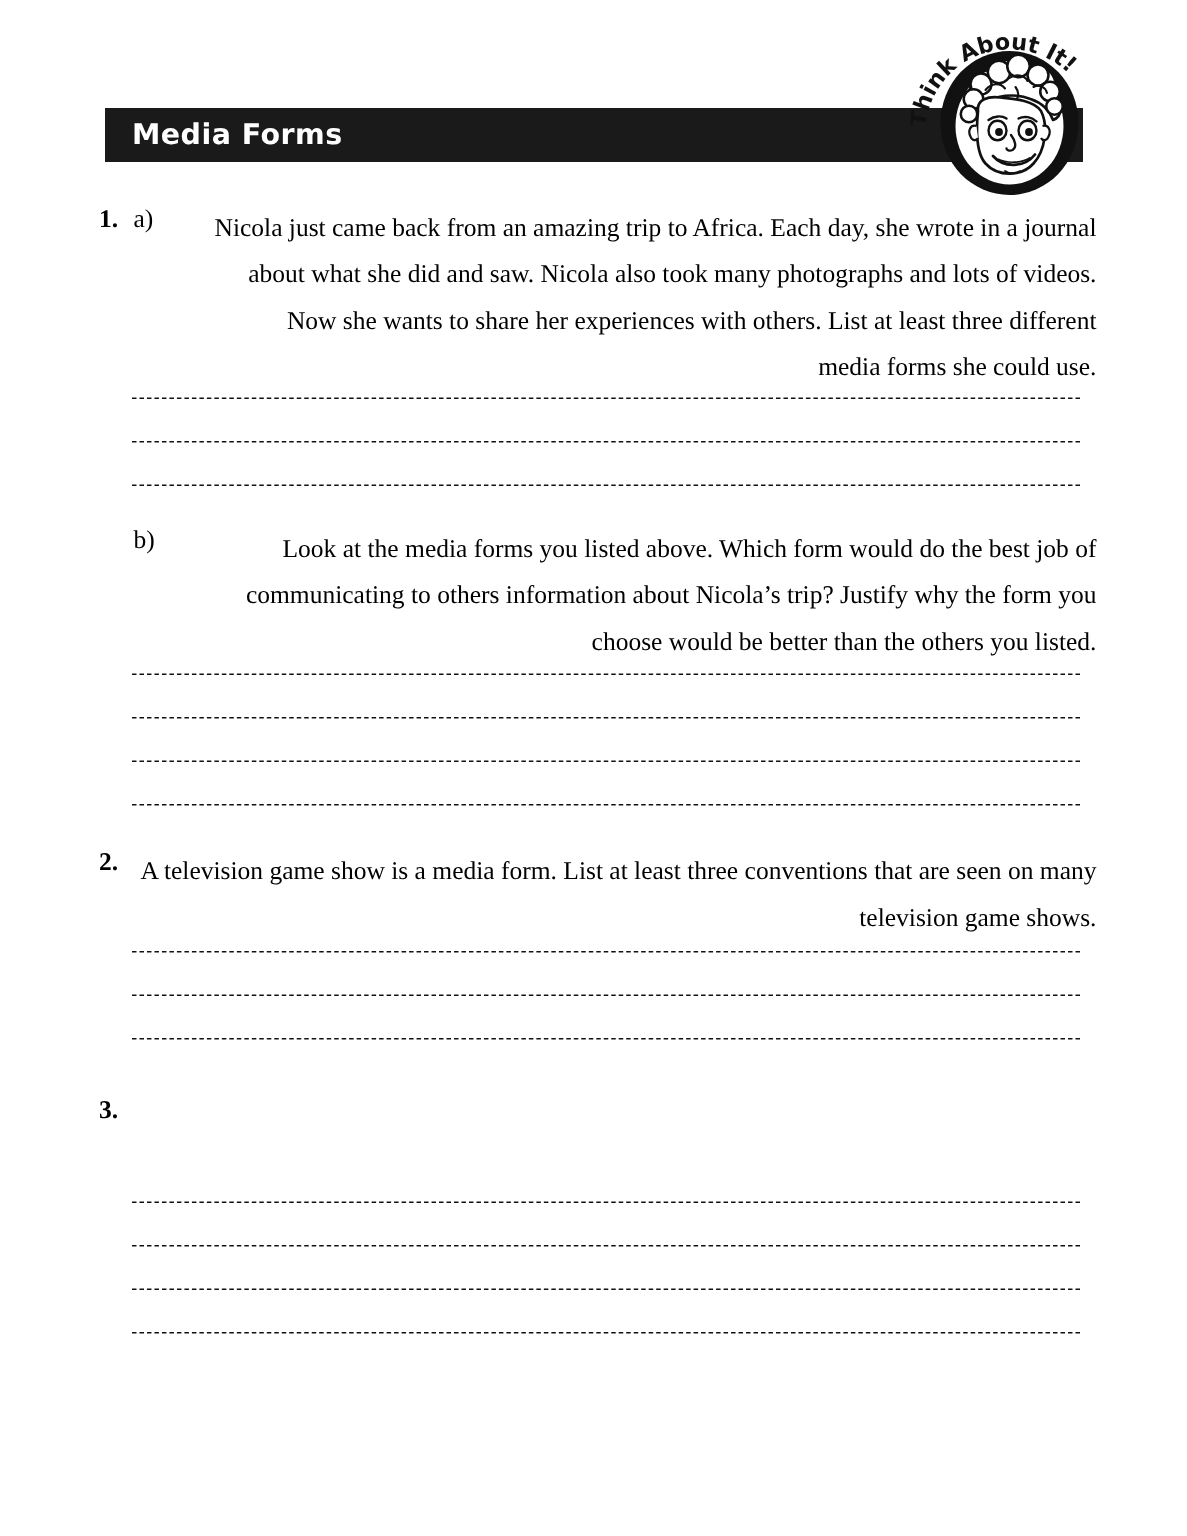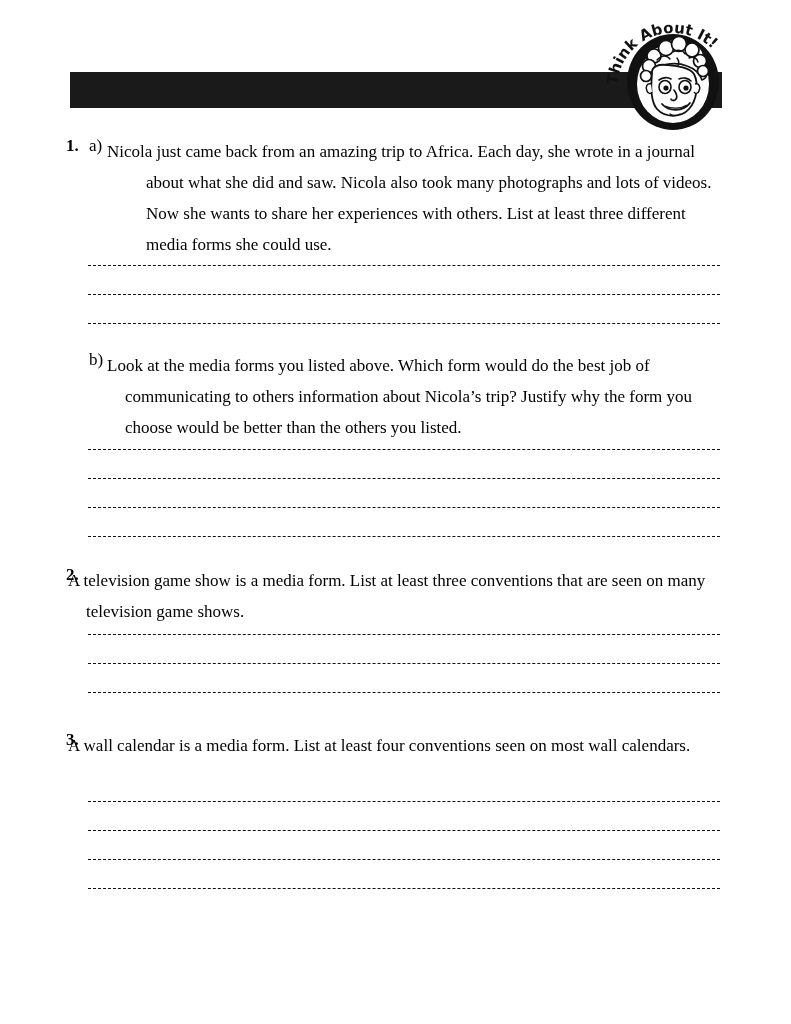--- a/index.html
+++ b/index.html
@@ -92,21 +92,21 @@
   .q-sub {
     position: absolute;
     left: 89px;
     top: 0;
     font-size: 17px;
     font-family: "Liberation Serif", serif;
   }
   .q-text {
     font-size: 17px;
     line-height: 31px;
-    text-align: left;
+    text-align: right;
   }
   .q-text.indent-a {
     margin-left: 39px;
     text-indent: -39px;
     padding-left: 39px;
   }
   .q-text.indent-b {
     margin-left: 39px;
     text-indent: -18px;
     padding-left: 18px;
@@ -138,20 +138,21 @@
     height: 60px;
   }
 </style>
 </head>
 <body>
 
 <div class="page">
 
   <div class="header-wrap">
     <div class="title-bar"></div>
+    <div class="title-text">Media Forms</div>
 
     <div class="badge">
       <svg width="132" height="122" viewBox="0 0 132 122" xmlns="http://www.w3.org/2000/svg">
         <defs>
           <path id="arcpath" d="M 10,84 A 56,56 0 0 1 122,78" fill="none"></path>
         </defs>
 
         <ellipse cx="66" cy="74" rx="46" ry="48" fill="#111111"></ellipse>
 
         <ellipse cx="66" cy="76" rx="36" ry="39" fill="#ffffff"></ellipse>
@@ -243,21 +244,20 @@
       <div class="lines" style="top:69px;">
         <div class="ans-line" style="margin-top:0px;"></div>
         <div class="ans-line" style="margin-top:28px;"></div>
         <div class="ans-line" style="margin-top:28px;"></div>
       </div>
     </div>
 
     <div class="q-block" style="top:730px;">
       <div class="q-row">
         <span class="q-num">3.</span>
-        <div class="q-text indent-n">A wall calendar is a media form. List at least four conventions seen on most wall calendars.</div>
       </div>
       <div class="lines" style="top:71px;">
         <div class="ans-line" style="margin-top:0px;"></div>
         <div class="ans-line" style="margin-top:28px;"></div>
         <div class="ans-line" style="margin-top:28px;"></div>
         <div class="ans-line" style="margin-top:28px;"></div>
       </div>
     </div>
 
   </div>

